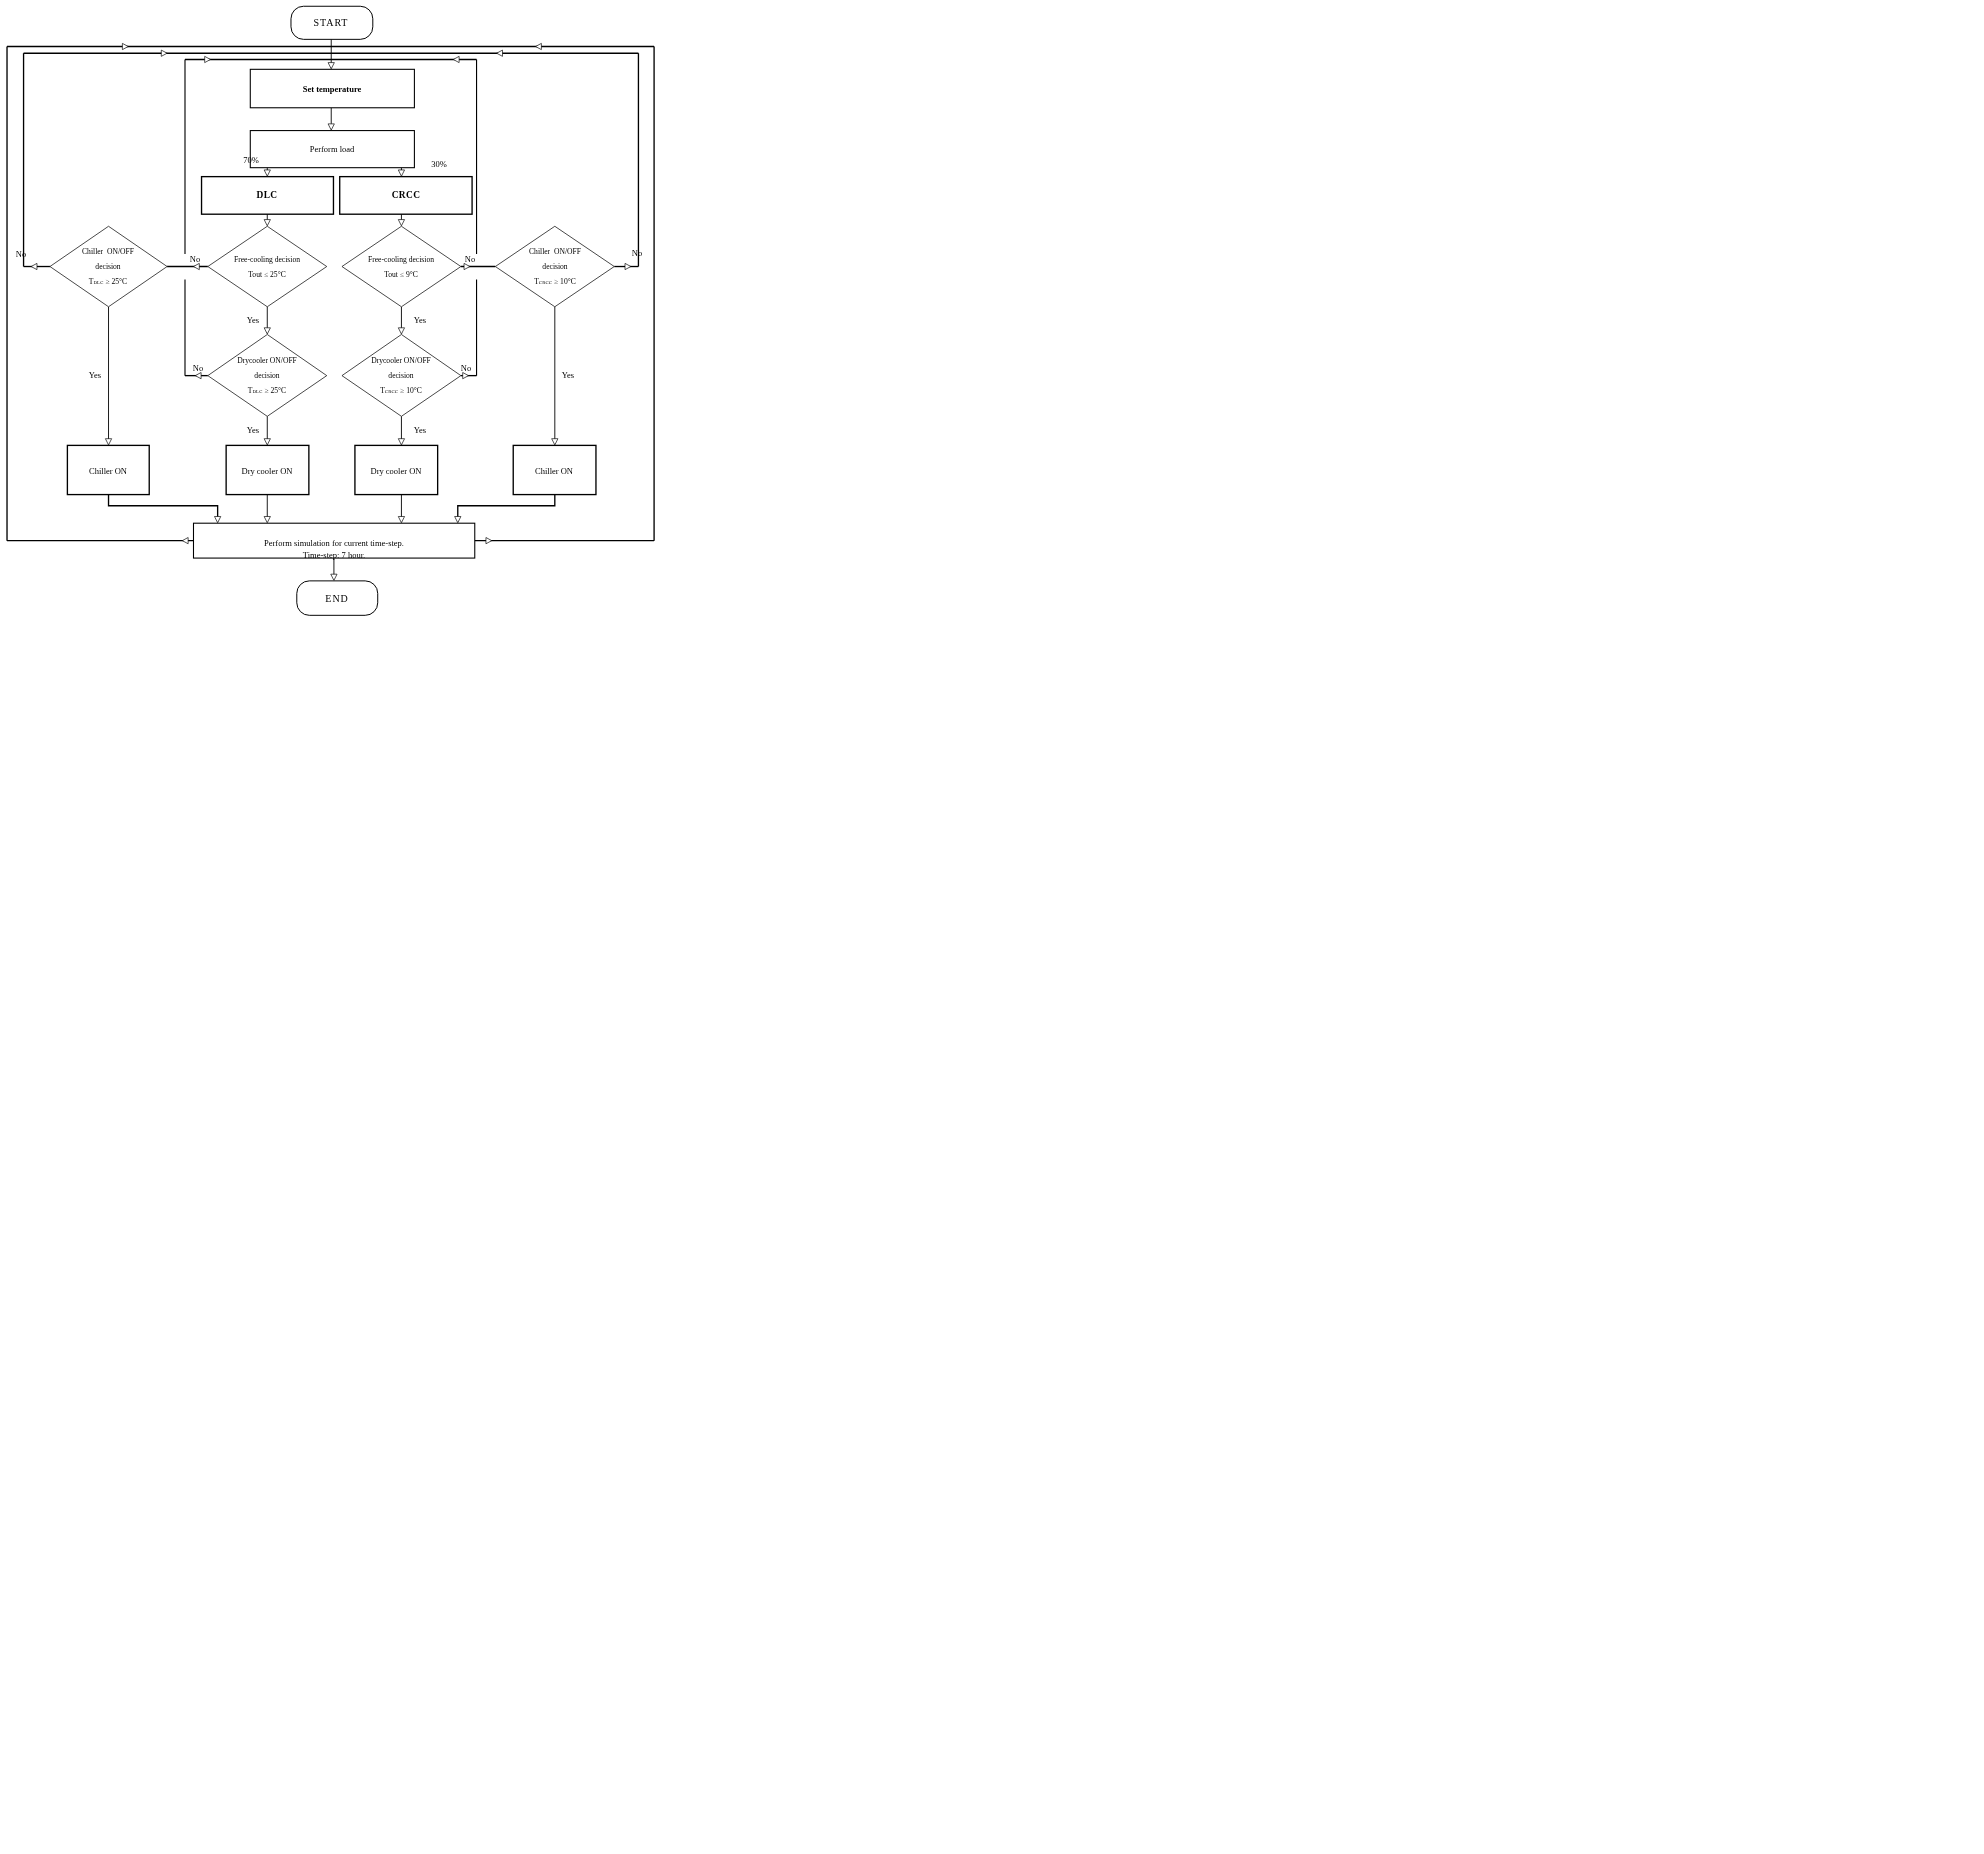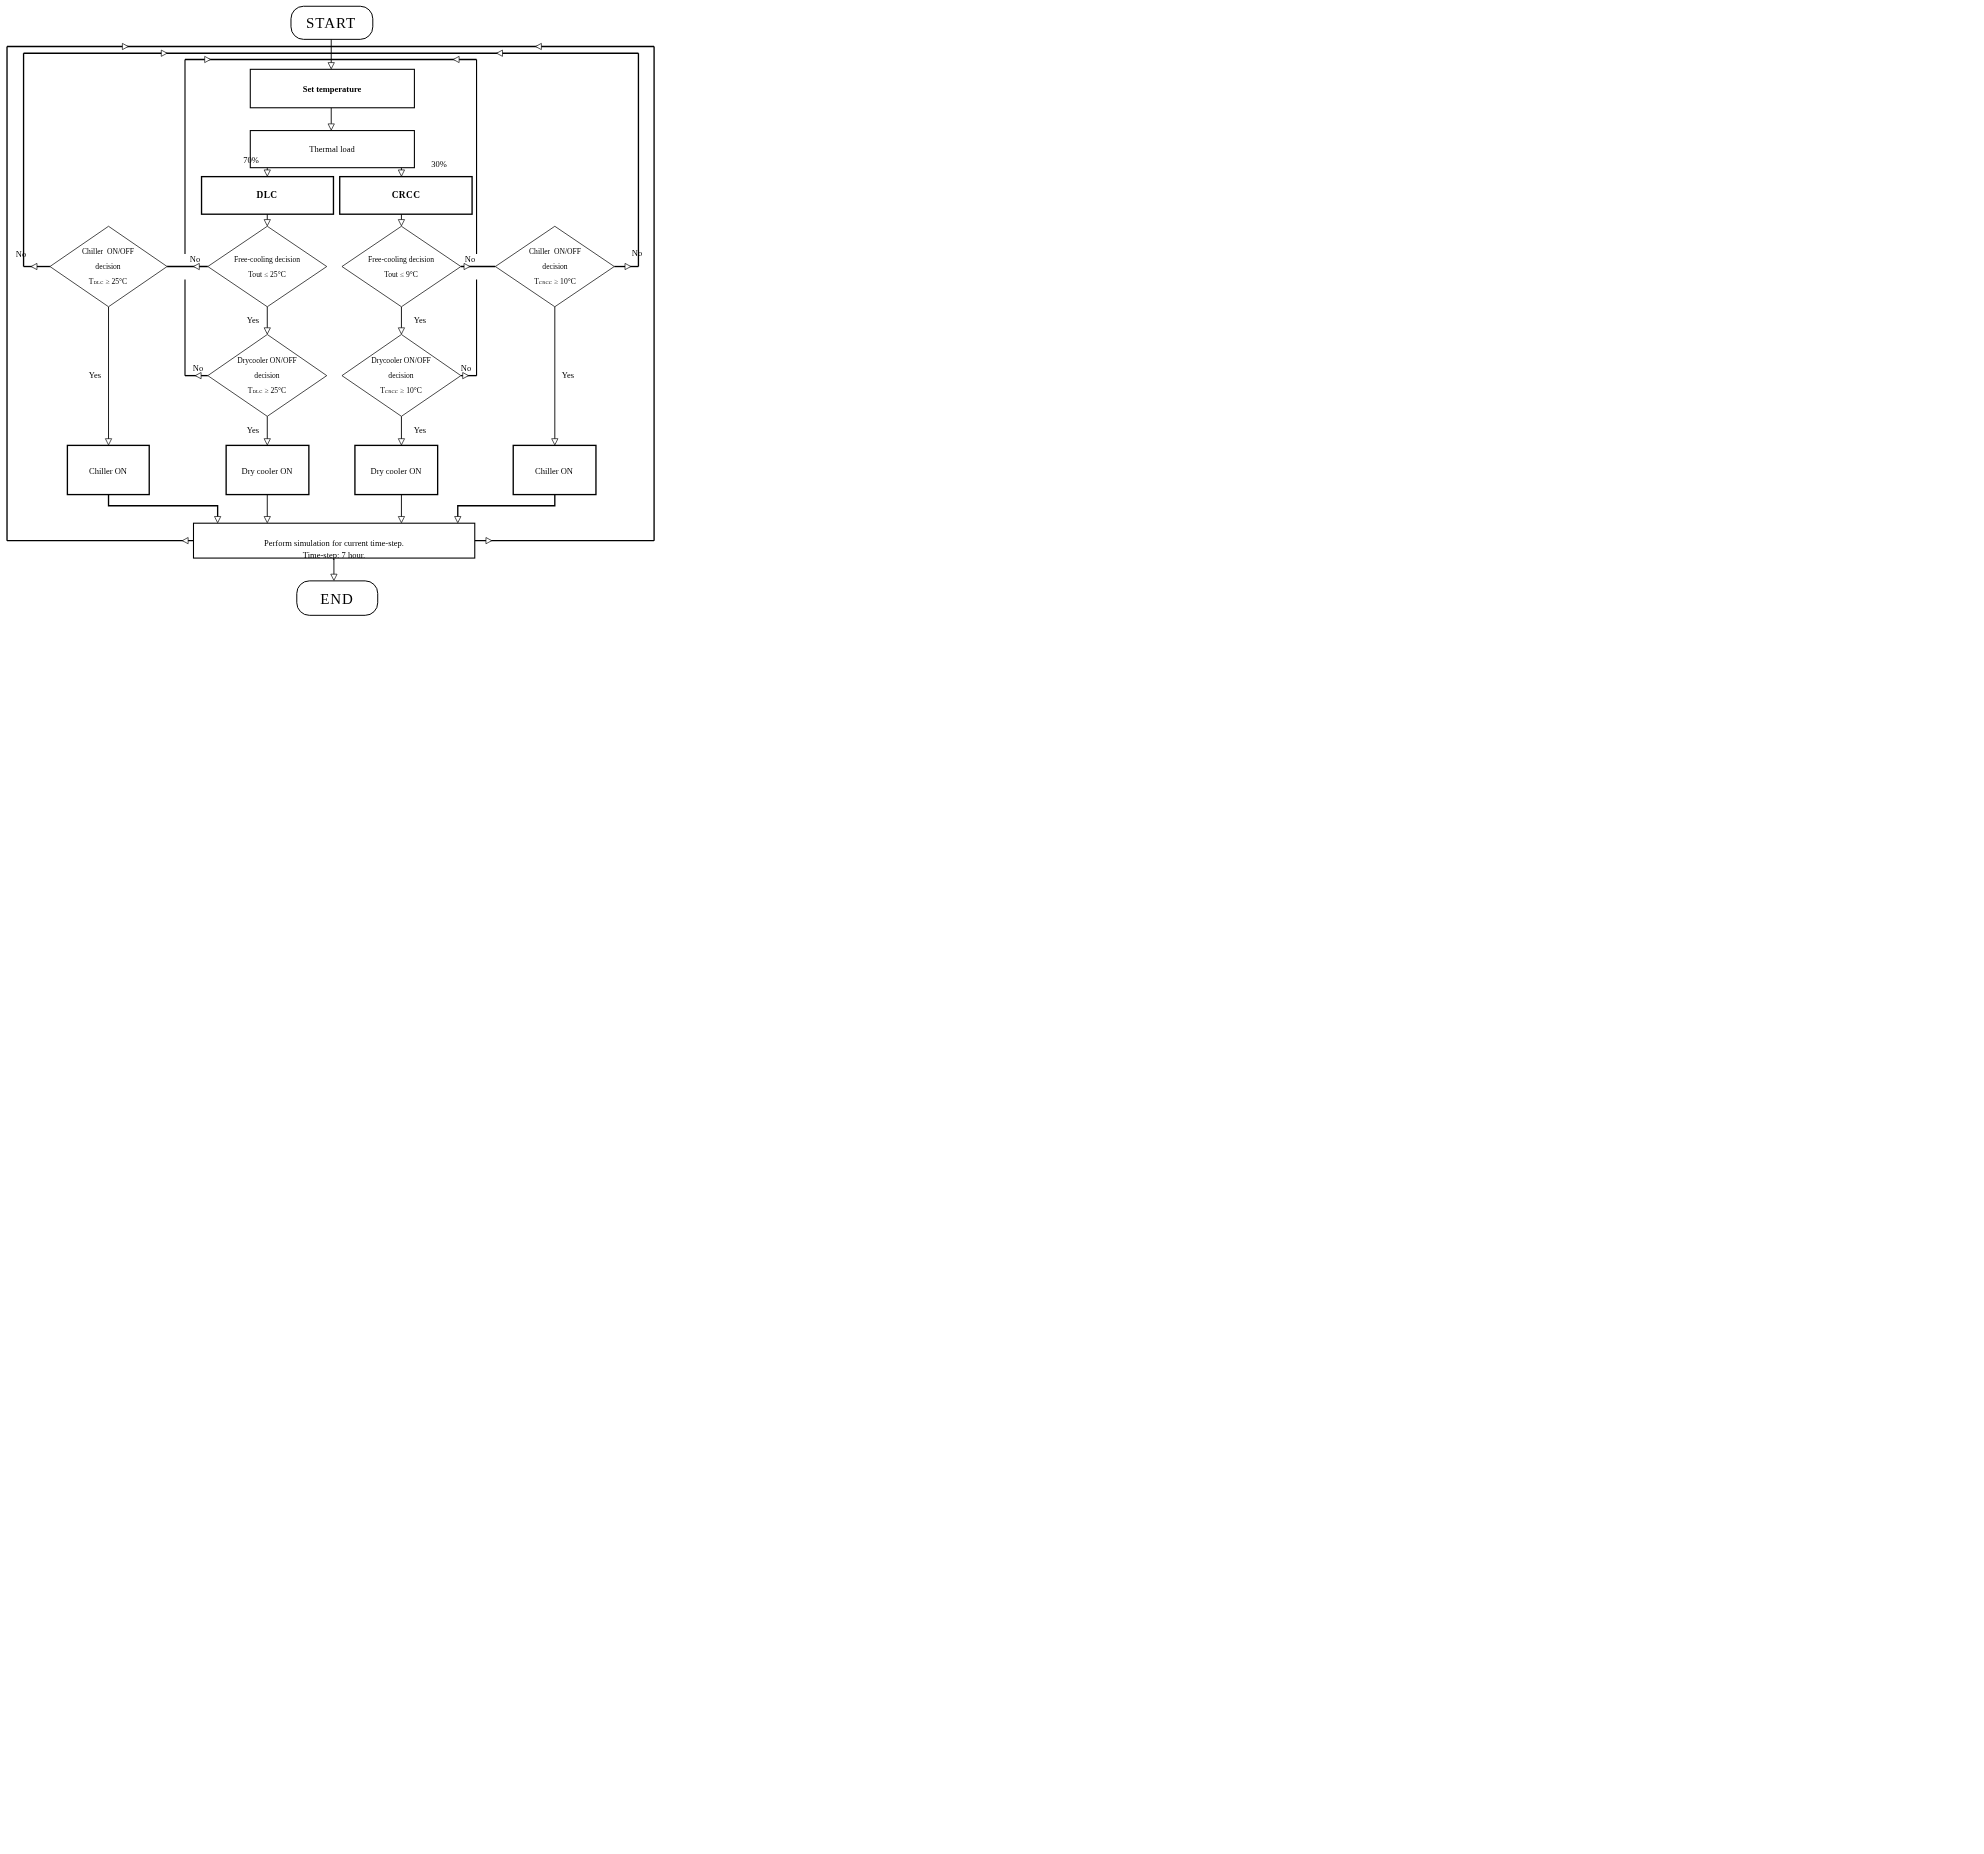--- a/index.html
+++ b/index.html
@@ -14,21 +14,21 @@
   .canvas svg{position:absolute;left:0;top:0;}
   .txt{
     position:absolute;
     transform:translate(-50%,-50%);
     text-align:center;
     white-space:nowrap;
     line-height:1;
   }
   .node-text{font-size:8.5px;}
   .bold-node{font-size:9.4px;font-weight:bold;letter-spacing:0.4px;}
-  .terminator{font-size:15px;letter-spacing:0.9px;}
+  .terminator{font-size:10px;letter-spacing:0.9px;}
   .diamond-text{font-size:7.6px;line-height:1.95;white-space:pre;}
   .edge-label{font-size:8.5px;}
   .sim-text{font-size:8.5px;line-height:1.45;}
   .sub{font-size:0.62em;vertical-align:-0.14em;letter-spacing:0.2px;}
 </style>
 </head>
 <body>
 
 <div class="canvas">
 
@@ -137,21 +137,21 @@
       <polygon points="1050,596 1037,589 1037,603"></polygon>
       <polygon points="1410,596 1397,589 1397,603"></polygon>
       <polygon points="1047,840 1034,833 1034,847"></polygon>
       <polygon points="1099,1209 1086,1202 1086,1216"></polygon>
     </g>
   </svg>
 
   <div class="txt terminator" style="left:331px;top:23px;">START</div>
 
   <div class="txt node-text" style="left:332px;top:89px;font-weight:bold;">Set temperature</div>
-  <div class="txt node-text" style="left:332px;top:149px;">Thermal load</div>
+  <div class="txt node-text" style="left:332px;top:149px;">Perform load</div>
 
   <div class="txt edge-label" style="left:251px;top:160px;">70%</div>
   <div class="txt edge-label" style="left:420px;top:164px;margin-left:19px;">30%</div>
 
   <div class="txt bold-node" style="left:267px;top:196px;">DLC</div>
   <div class="txt bold-node" style="left:406px;top:196px;">CRCC</div>
 
   <div class="txt diamond-text" style="left:267px;top:268px;"><span>Free-cooling decision</span><br><span>Tout ≤ 25°C</span></div>
   <div class="txt diamond-text" style="left:401px;top:268px;"><span>Free-cooling decision</span><br><span>Tout ≤ 9°C</span></div>
 

